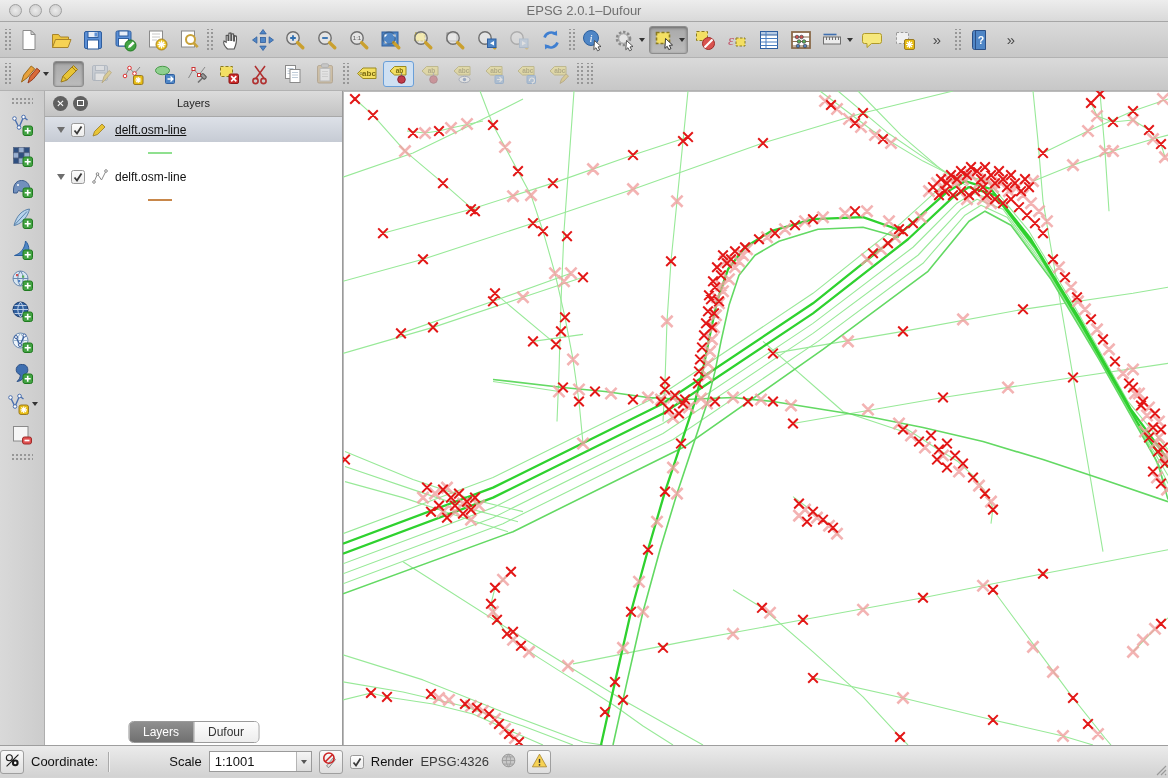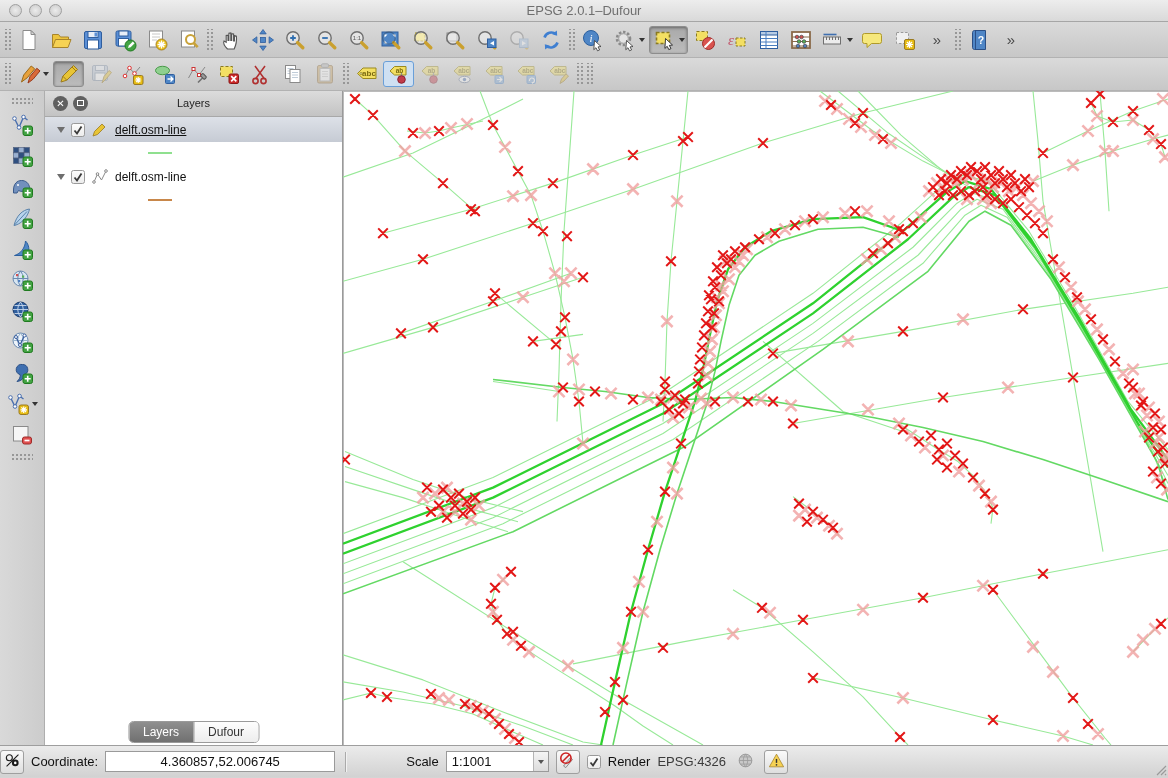--- a/index.html
+++ b/index.html
@@ -684,21 +684,20 @@
 <div class="statusbar">
   <div class="sbtn">
       <span class="sicon"><svg viewBox="0 0 24 24">
           <circle cx="8" cy="8.5" r="3.8" fill="none" stroke="#1a1a1a" stroke-width="1.4"></circle>
           <circle cx="15.5" cy="15" r="4.2" fill="#1a1a1a"></circle>
           <circle cx="15.5" cy="15" r="1.6" fill="#fff"></circle>
           <path d="M4.5 19.5L19.5 4.5" stroke="#1a1a1a" stroke-width="1.4"></path>
         </svg></span>
     </div>
   <span>Coordinate:</span>
-  <input class="coord-input" readonly="" value="4.360857,52.006745" style="">
   <div class="vsep"></div>
   <span style="margin-left:50px">Scale</span>
   <div class="scale-combo">
     <div class="scale-val">1:1001</div>
     <div class="scale-dd">
         <i></i>
       </div>
   </div>
   <div class="sbtn">
       <span class="sicon"><svg viewBox="0 0 24 24">

